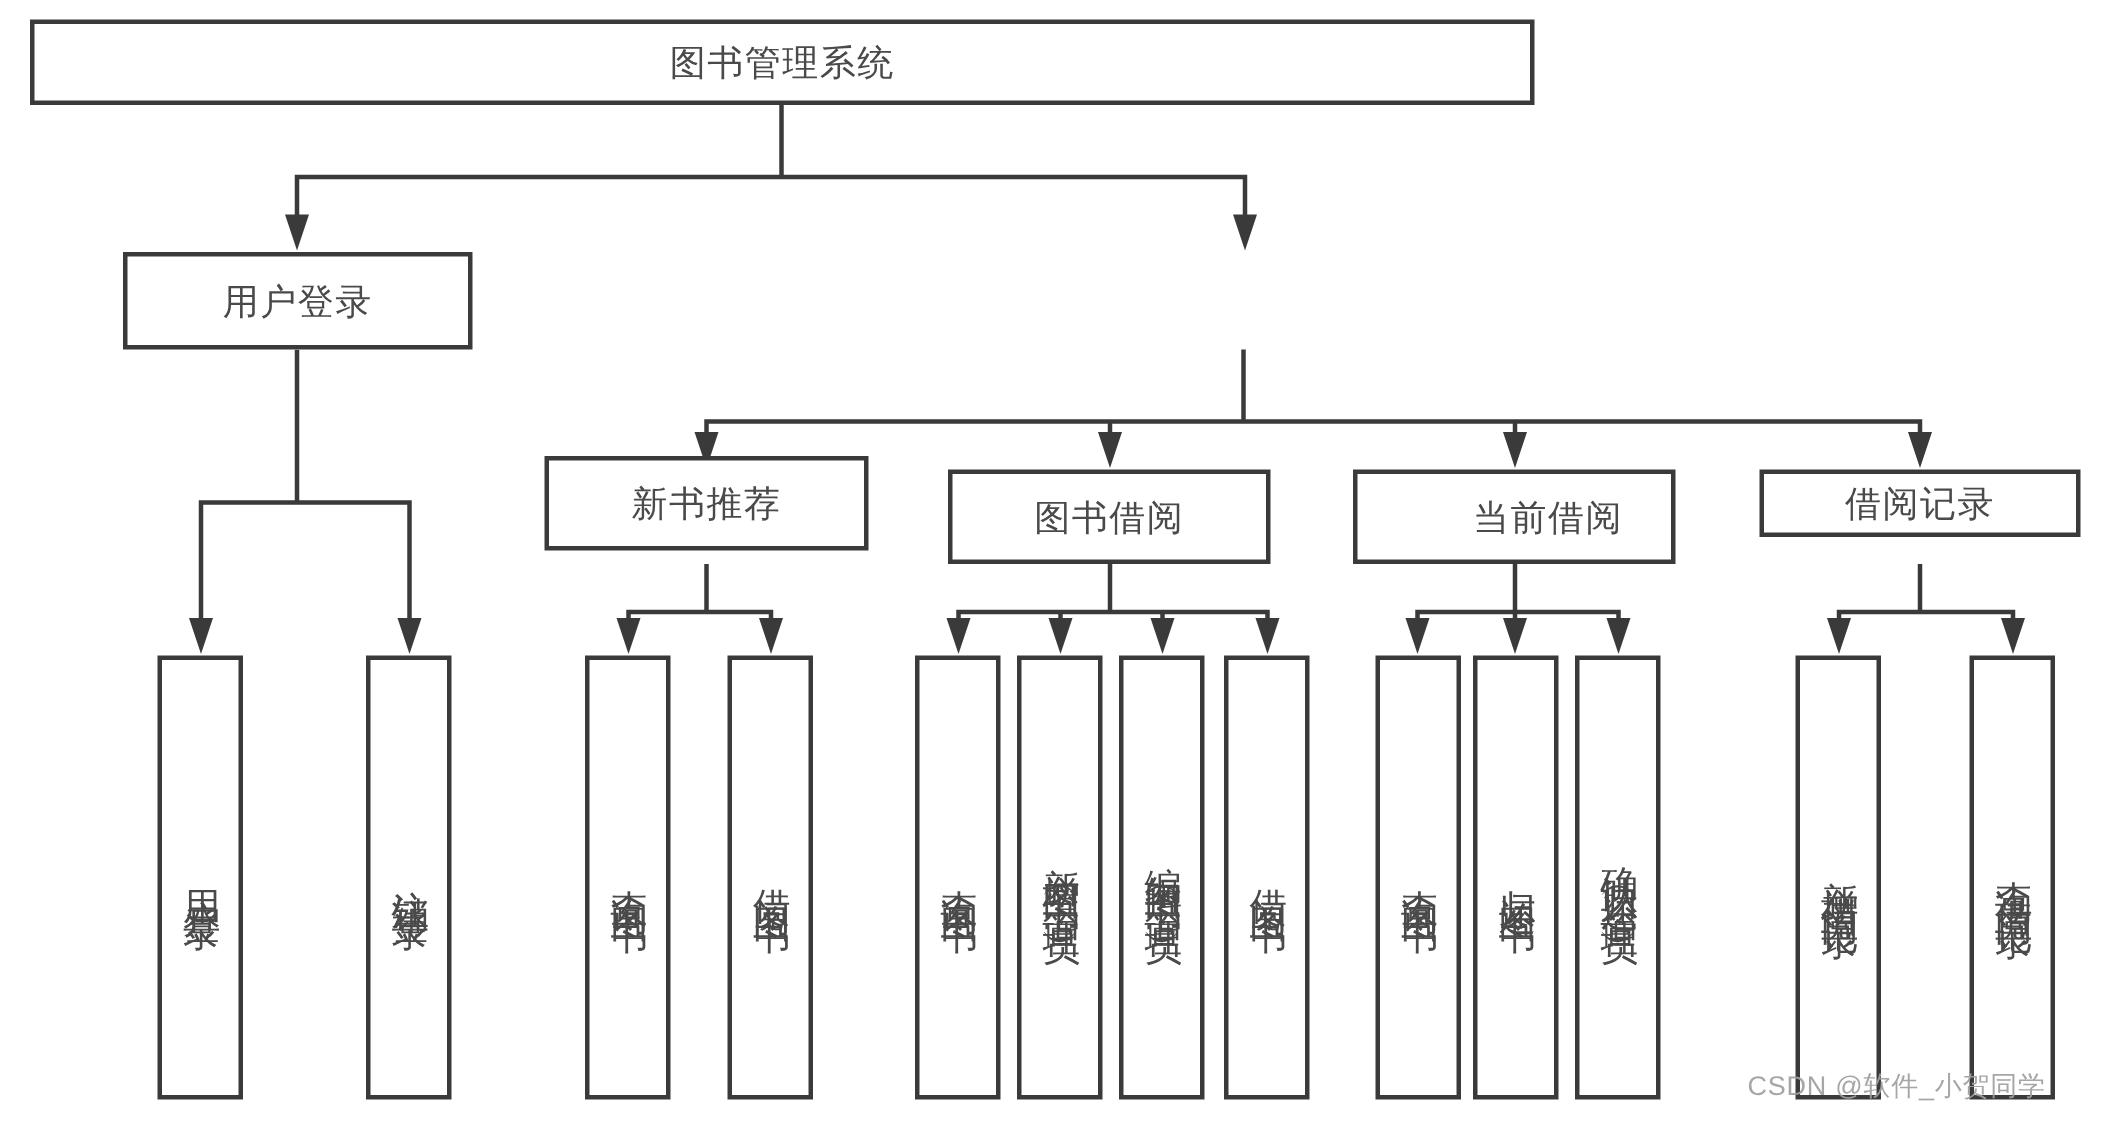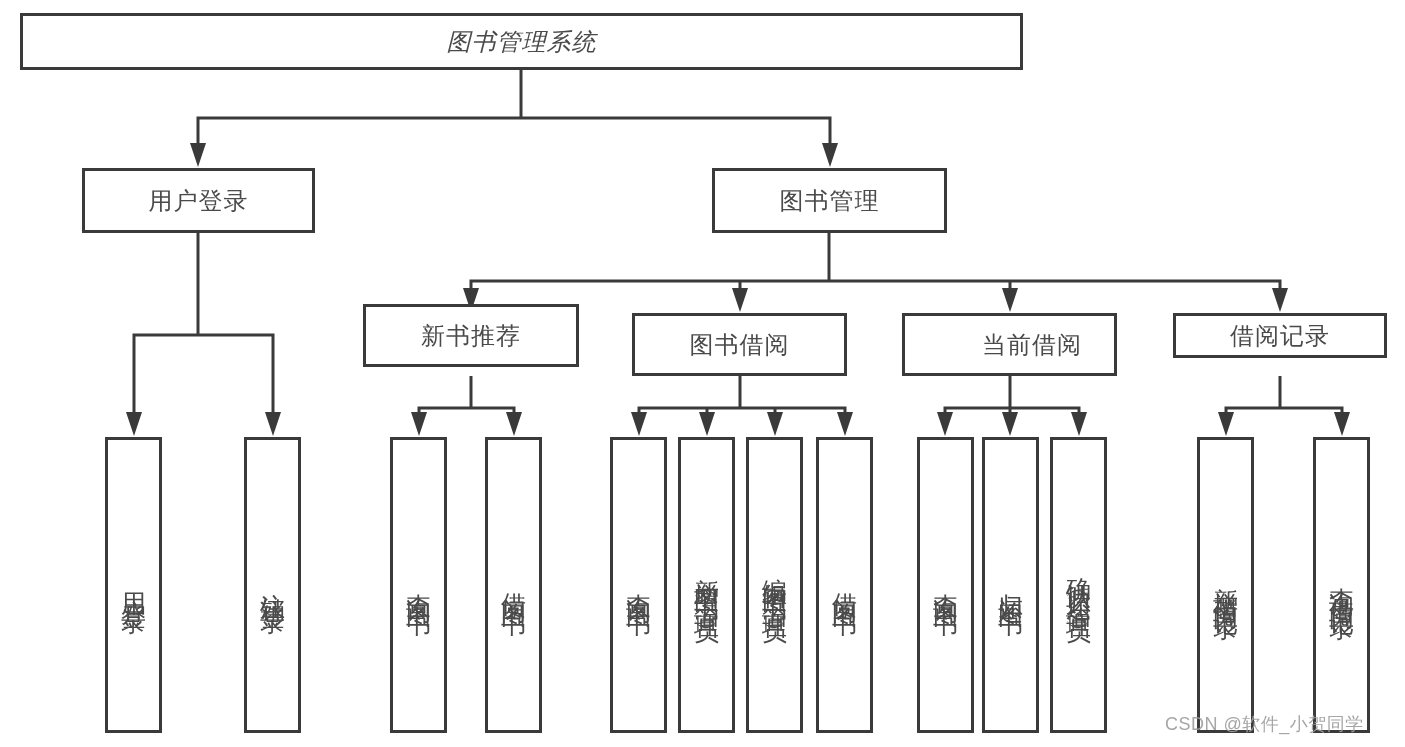--- a/index.html
+++ b/index.html
@@ -26,21 +26,21 @@
     white-space:nowrap;
   }
   .vbox span{
     writing-mode:vertical-rl;
     text-orientation:mixed;
     font-size:25px;
     letter-spacing:6px;
     line-height:1;
   }
   
-  #box-root{left:20px;top:13px;width:1003px;height:57px;font-style:italic;}
+  #box-root{left:20px;top:13px;width:1003px;height:57px;}
   #box-user-login{left:82px;top:168px;width:233px;height:65px;}
   #box-book-management{left:712px;top:168px;width:235px;height:65px;}
   #box-new-book{left:363px;top:304px;width:216px;height:63px;}
   #box-book-borrow{left:632px;top:313px;width:215px;height:63px;}
   #box-current-borrow{left:902px;top:313px;width:215px;height:63px;padding-left:45px;}
   #box-borrow-records{left:1173px;top:313px;width:214px;height:45px;}
   .leaf{top:437px;width:57px;height:296px;}
   #leaf-0{left:105px;}
   #leaf-1{left:244px;}
   #leaf-2{left:390px;}
@@ -121,23 +121,20 @@
     </g>
   </svg>
 
   <div class="box hbox" id="box-root">
     <span>图书管理系统</span>
   </div>
 
   <div class="box hbox" id="box-user-login">
     <span>用户登录</span>
   </div>
-  <div class="box hbox" id="box-book-management">
-    <span>图书管理</span>
-  </div>
 
   <div class="box hbox" id="box-new-book">
     <span>新书推荐</span>
   </div>
   <div class="box hbox" id="box-book-borrow">
     <span>图书借阅</span>
   </div>
   <div class="box hbox" id="box-current-borrow">
     <span>当前借阅</span>
   </div>

